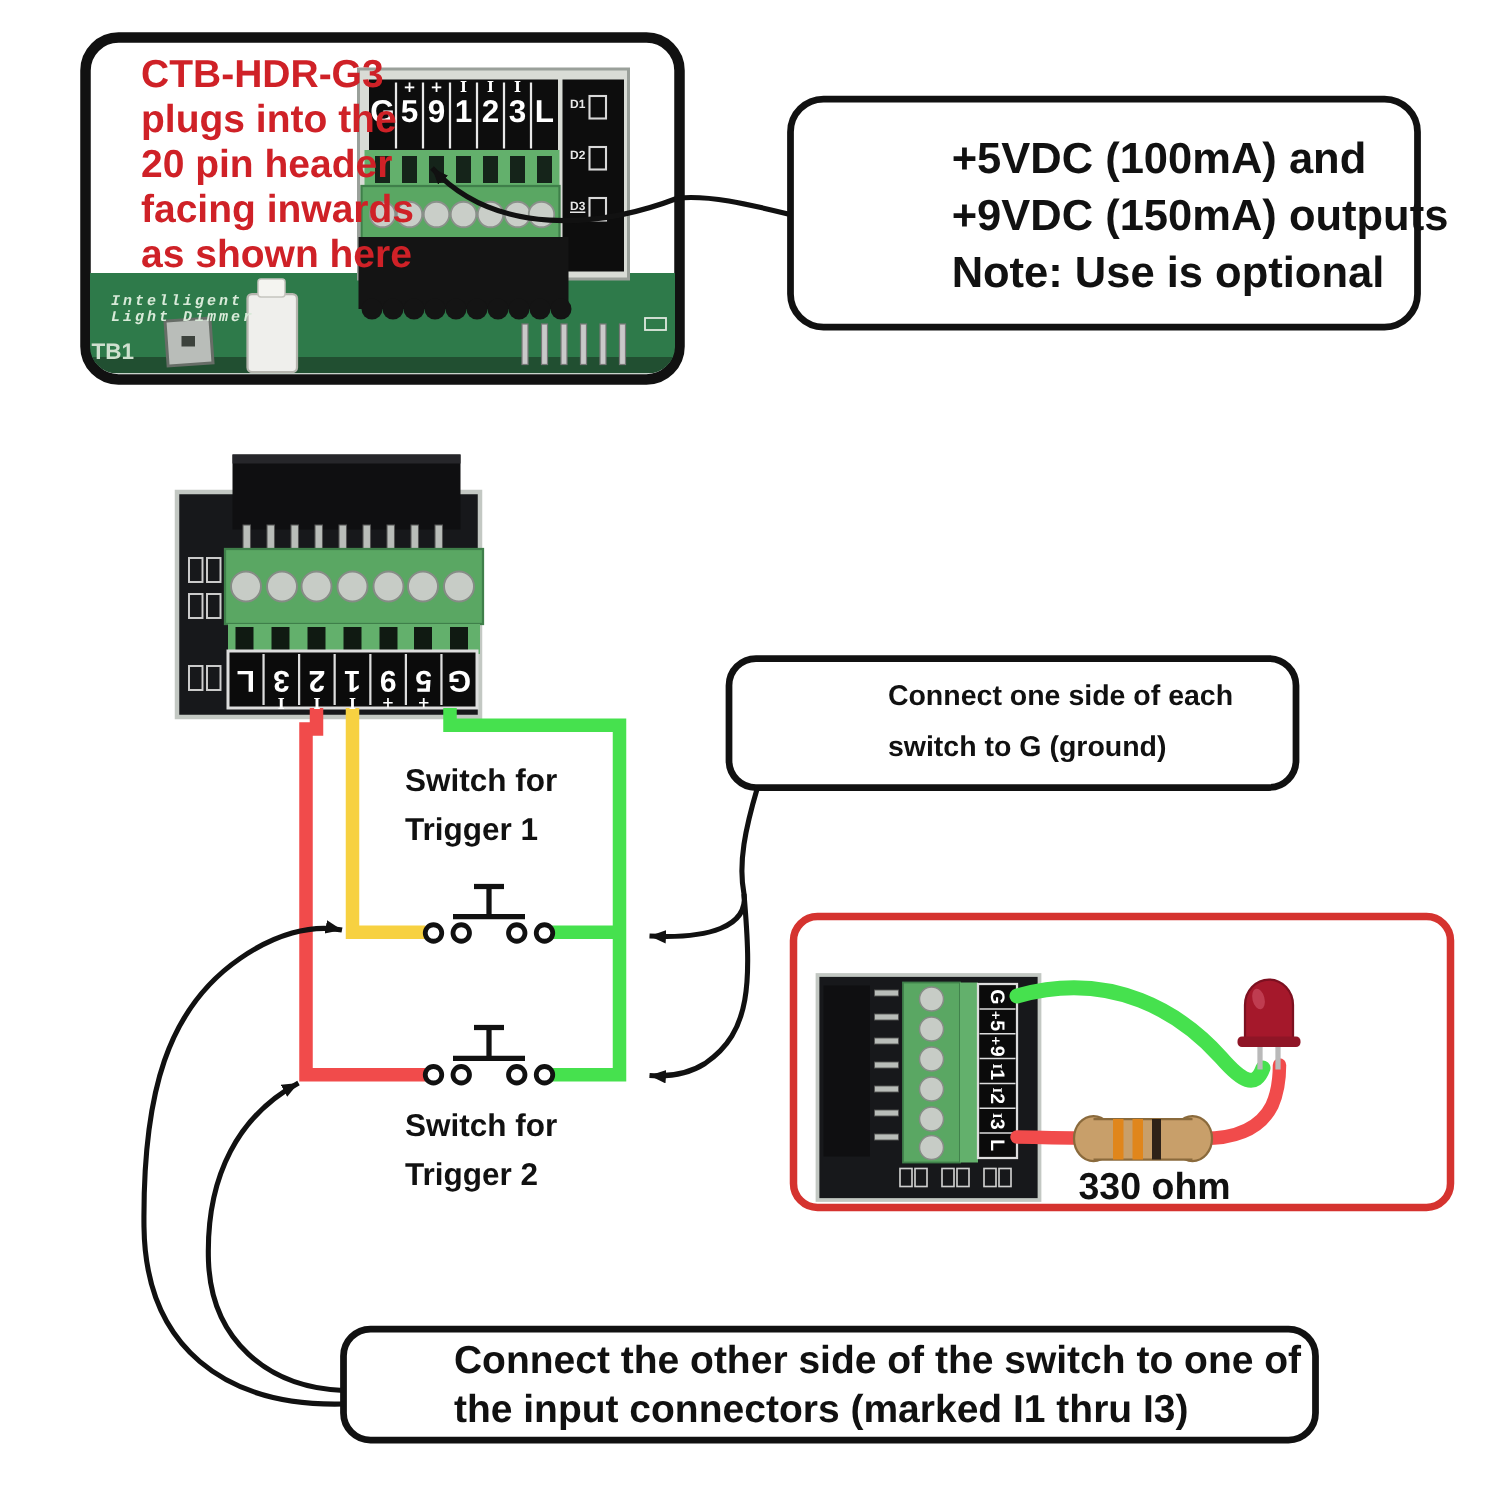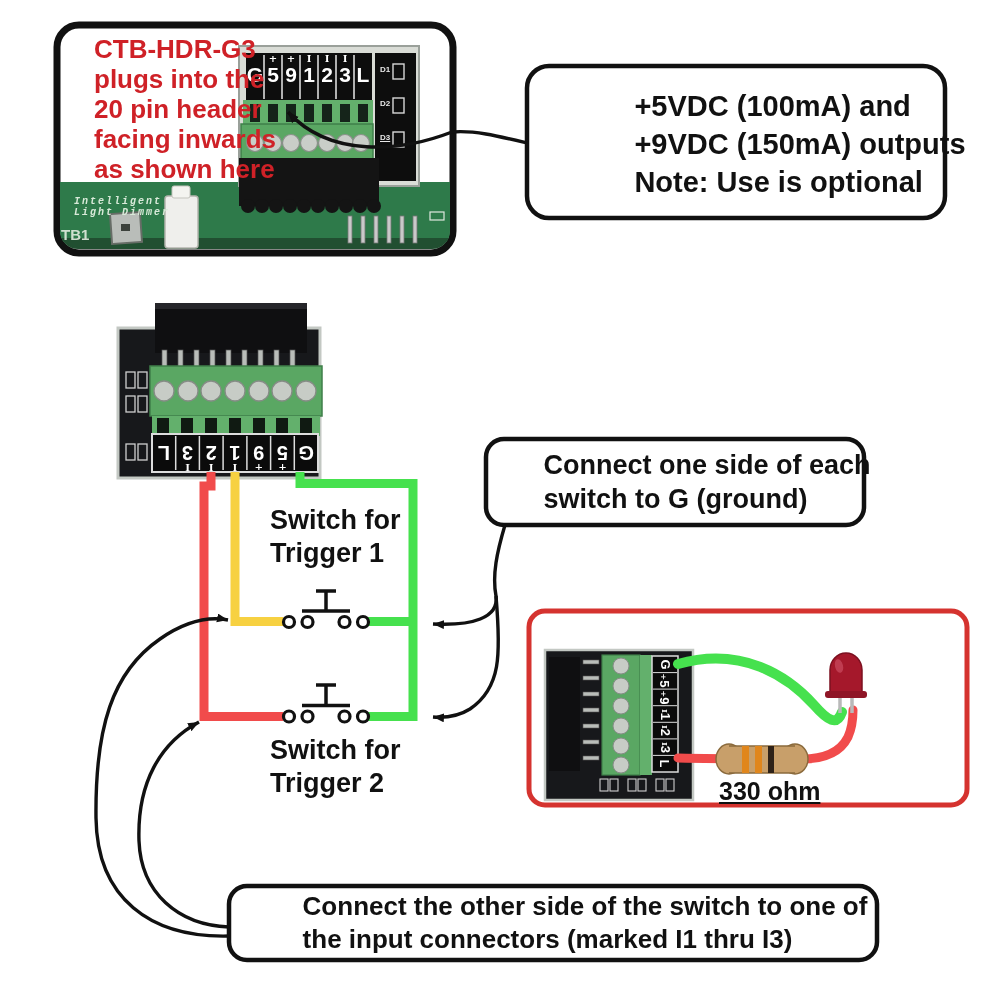--- a/index.html
+++ b/index.html
@@ -3,23 +3,23 @@
 <meta charset="utf-8">
 <style>
   html,body{margin:0;padding:0;background:#fff;}
   #stage{position:relative;width:1000px;height:1000px;background:#ffffff;overflow:hidden;
          font-family:"Liberation Sans",sans-serif;}
   svg.layer{position:absolute;left:0;top:0;z-index:1;}
   .txt{position:absolute;z-index:3;font-family:"Liberation Sans",sans-serif;font-weight:bold;
        color:#111;white-space:pre-line;text-align:left;margin-left:32px;}
   .caption{color:#cf2127;font-size:26px;line-height:30px;letter-spacing:0;}
   .co1{font-size:29px;line-height:38px;display:flex;align-items:center;justify-content:center;}
-  .co2{font-size:27px;line-height:34px;display:flex;align-items:center;justify-content:center;}
+  .co2{font-size:19px;line-height:34px;display:flex;align-items:center;justify-content:center;}
   .co3{font-size:26px;line-height:33px;display:flex;align-items:center;justify-content:center;}
-  .swlabel{font-size:27px;line-height:33px;}
+  .swlabel{font-size:21px;line-height:33px;}
   .ledtitle{font-size:27px;line-height:30px;}
   .ohm{font-size:25px;line-height:26px;}
   .silk{position:absolute;z-index:3;color:#d9ead9;font-style:italic;font-weight:bold;
         font-size:10px;line-height:11px;letter-spacing:2px;white-space:pre-line;text-align:left;}
   .silk2{position:absolute;z-index:3;color:#cfe0cf;font-weight:bold;font-size:15px;}
   .dlab{position:absolute;z-index:3;color:#e8e8e8;font-weight:bold;font-size:8px;line-height:8px;}
   
   .tstrip{position:absolute;z-index:2;display:flex;}
   .tstrip.flip{transform:rotate(180deg);}
   .tcell{flex:1;display:flex;flex-direction:column;align-items:center;justify-content:flex-start;
@@ -305,21 +305,21 @@
 <div class="txt co2" style="left:490px;top:443px;width:370px;height:78px;">Connect one side of each
 switch to G (ground)</div>
 
 <div class="txt swlabel" style="left:238px;top:504px;width:172px;">Switch for
 Trigger 1</div>
 
 <div class="txt swlabel" style="left:238px;top:734px;width:172px;">Switch for
 Trigger 2</div>
 
 
-<div class="txt ohm" style="left:687px;top:778px;width:150px;text-decoration:underline;">330 ohm</div>
+<div class="txt ohm" style="left:687px;top:778px;width:150px;">330 ohm</div>
 
 <div class="txt co3" style="left:233px;top:890px;width:640px;height:66px;">Connect the other side of the switch to one of
 the input connectors (marked I1 thru I3)</div>
 
 <div class="tstrip photo" style="left:246px;top:54px;width:126px;height:46px;">
   <div class="tcell">
         <span class="tmark"></span>
         <span class="tlabel">G</span>
       </div>
   <div class="tcell">

